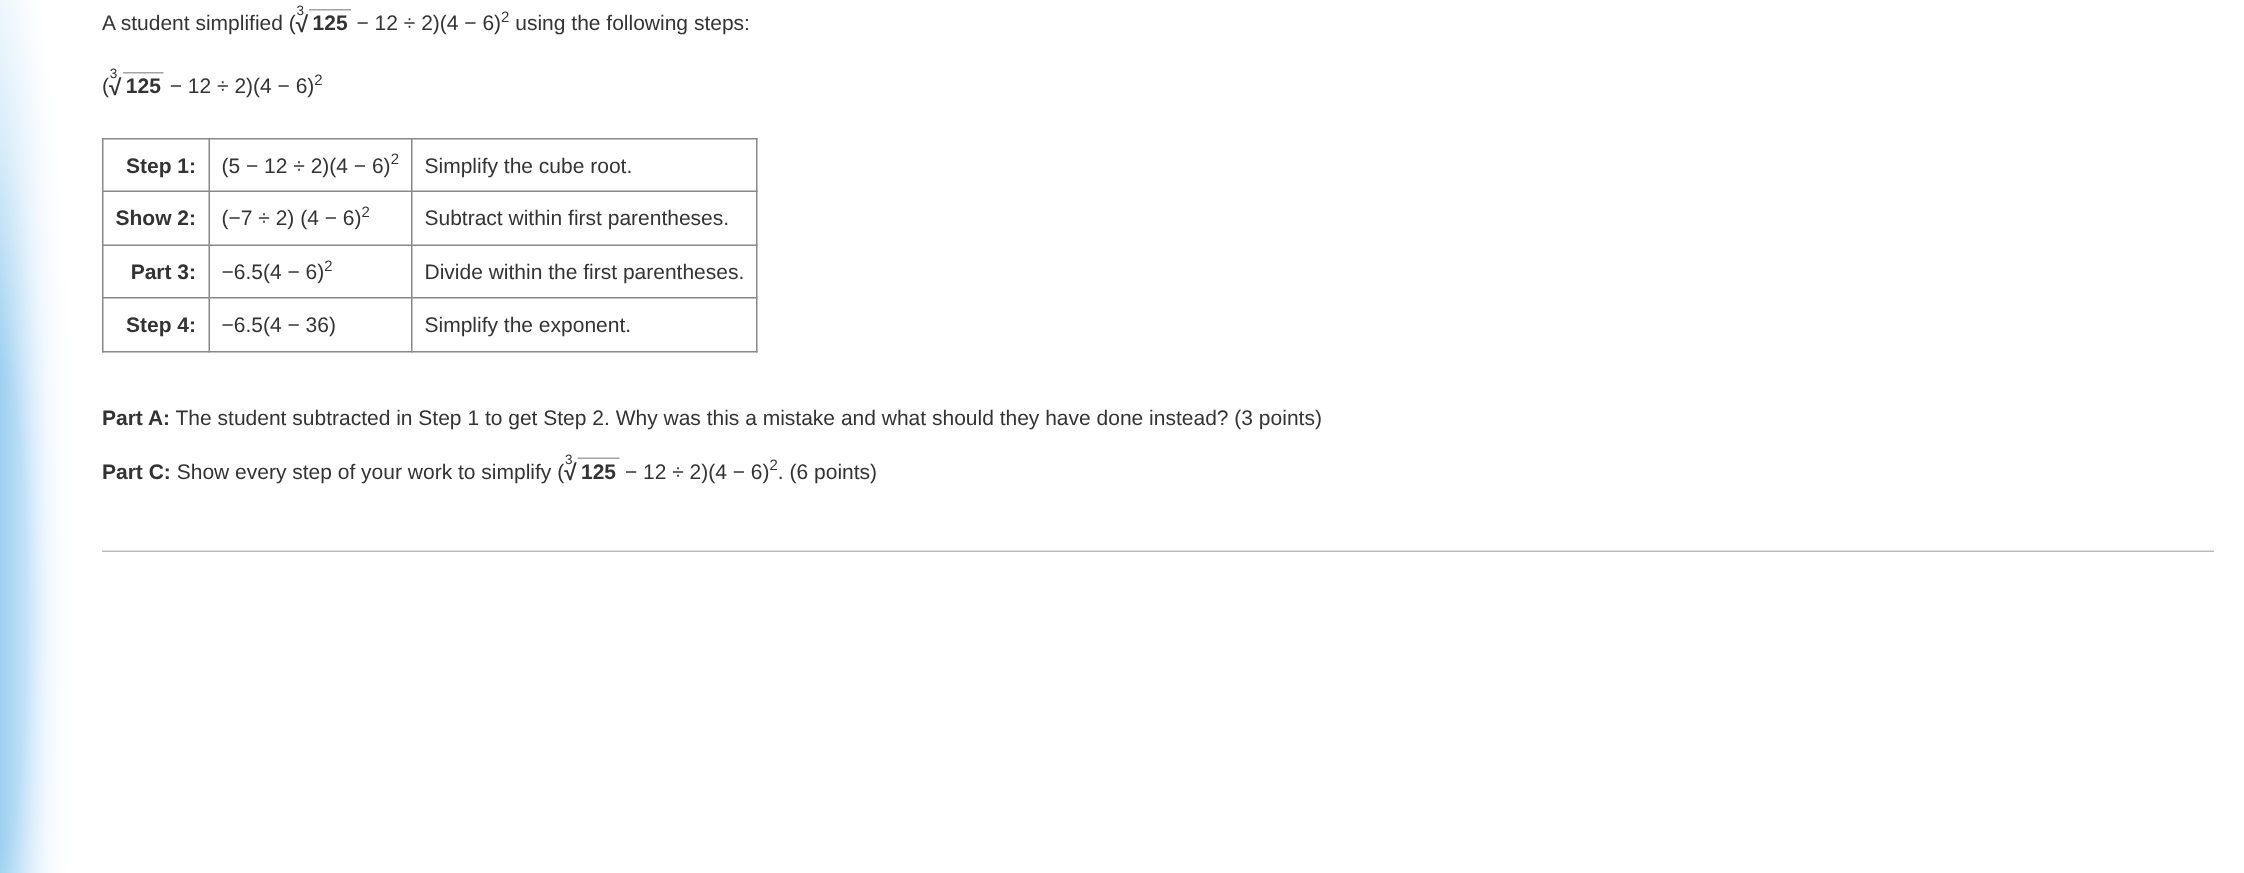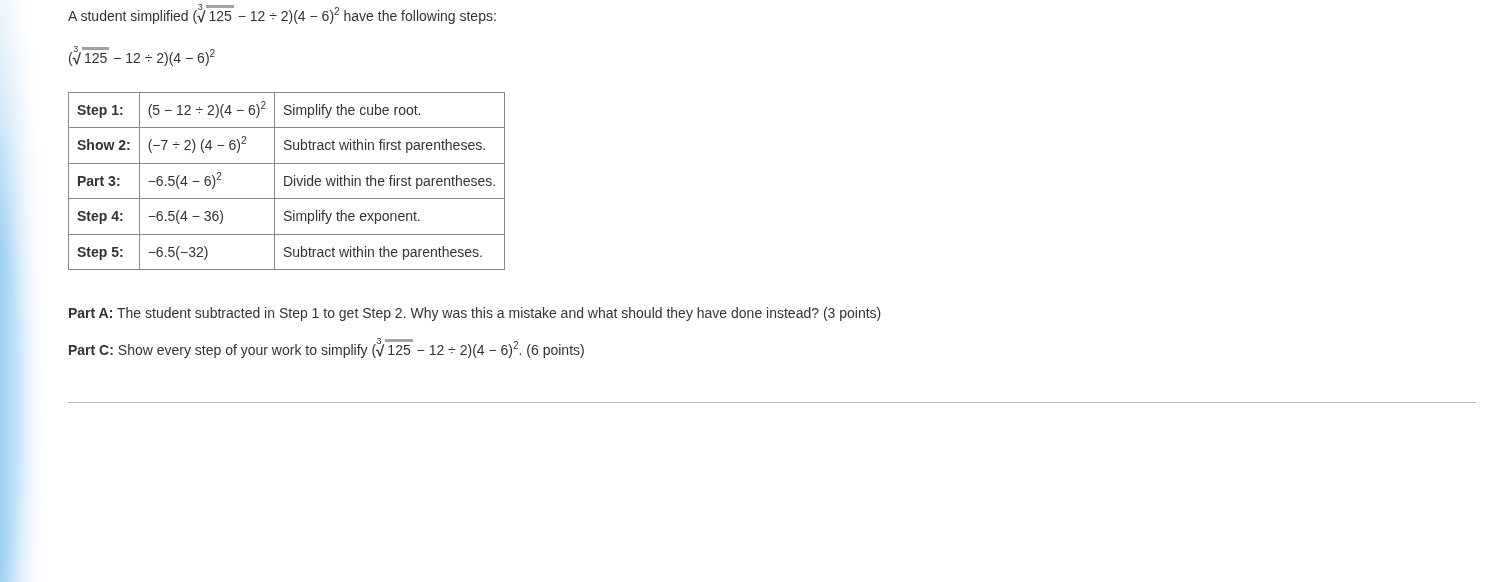--- a/index.html
+++ b/index.html
@@ -42,24 +42,24 @@
     font-weight: bold;
   }
   .cube-root .index {
     position: absolute;
     left: 0.5px;
     top: -4px;
     font-size: 9px;
     font-weight: normal;
   }
   .cube-root .radicand {
-    border-top: 3px solid #a3a3a3;
+    border-top: 1px solid #a3a3a3;
     padding: 0 2px;
     margin-left: 1px;
-    font-weight: normal;
+    font-weight: bold;
   }
   .radical-sym {
     font-size: 15px;
     position: relative;
     top: 1px;
   }
   sup {
     font-size: 10px;
     vertical-align: super;
     line-height: 0;
@@ -70,20 +70,21 @@
   }
   table.steps td {
     border: 1px solid #888;
     padding: 6px 8px;
     font-size: 14px;
     vertical-align: middle;
   }
   table.steps td.label {
     font-weight: bold;
     white-space: nowrap;
+    text-align: right;
   }
   table.steps td.expr {
     white-space: nowrap;
   }
   .part {
     margin: 14px 0;
   }
   .part .plabel {
     font-weight: bold;
   }
@@ -94,21 +95,21 @@
   }
 </style>
 </head>
 <body>
 
 <div class="page">
   <div class="side-gradient"></div>
   <div class="content">
 
     <div class="intro">
-      <span>A student simplified (</span><span class="cube-root"><span class="index">3</span><span class="radical-sym">√</span><span class="radicand">125</span></span><span> − 12 ÷ 2)(4 − 6)</span><sup>2</sup><span> have the following steps:</span>
+      <span>A student simplified (</span><span class="cube-root"><span class="index">3</span><span class="radical-sym">√</span><span class="radicand">125</span></span><span> − 12 ÷ 2)(4 − 6)</span><sup>2</sup><span> using the following steps:</span>
     </div>
 
     <div class="expr-line" style="margin-top:18px;">
       <span>(</span><span class="cube-root"><span class="index">3</span><span class="radical-sym">√</span><span class="radicand">125</span></span><span> − 12 ÷ 2)(4 − 6)</span><sup>2</sup>
     </div>
 
     <table class="steps">
       <tbody>
           <tr>
             <td class="label">Step 1:</td>
@@ -123,25 +124,20 @@
           <tr>
             <td class="label">Part 3:</td>
             <td class="expr">−6.5(4 − 6)<sup>2</sup></td>
             <td>Divide within the first parentheses.</td>
           </tr>
           <tr>
             <td class="label">Step 4:</td>
             <td class="expr">−6.5(4 − 36)</td>
             <td>Simplify the exponent.</td>
           </tr>
-          <tr>
-            <td class="label">Step 5:</td>
-            <td class="expr">−6.5(−32)</td>
-            <td>Subtract within the parentheses.</td>
-          </tr>
         </tbody>
     </table>
 
     <div class="part">
       <span class="plabel">Part A:</span><span> The student subtracted in Step 1 to get Step 2. Why was this a mistake and what should they have done instead? (3 points)</span>
     </div>
 
 
     <div class="part">
       <span class="plabel">Part C:</span><span> Show every step of your work to simplify (</span><span class="cube-root"><span class="index">3</span><span class="radical-sym">√</span><span class="radicand">125</span></span><span> − 12 ÷ 2)(4 − 6)</span><sup>2</sup><span>. (6 points)</span>

